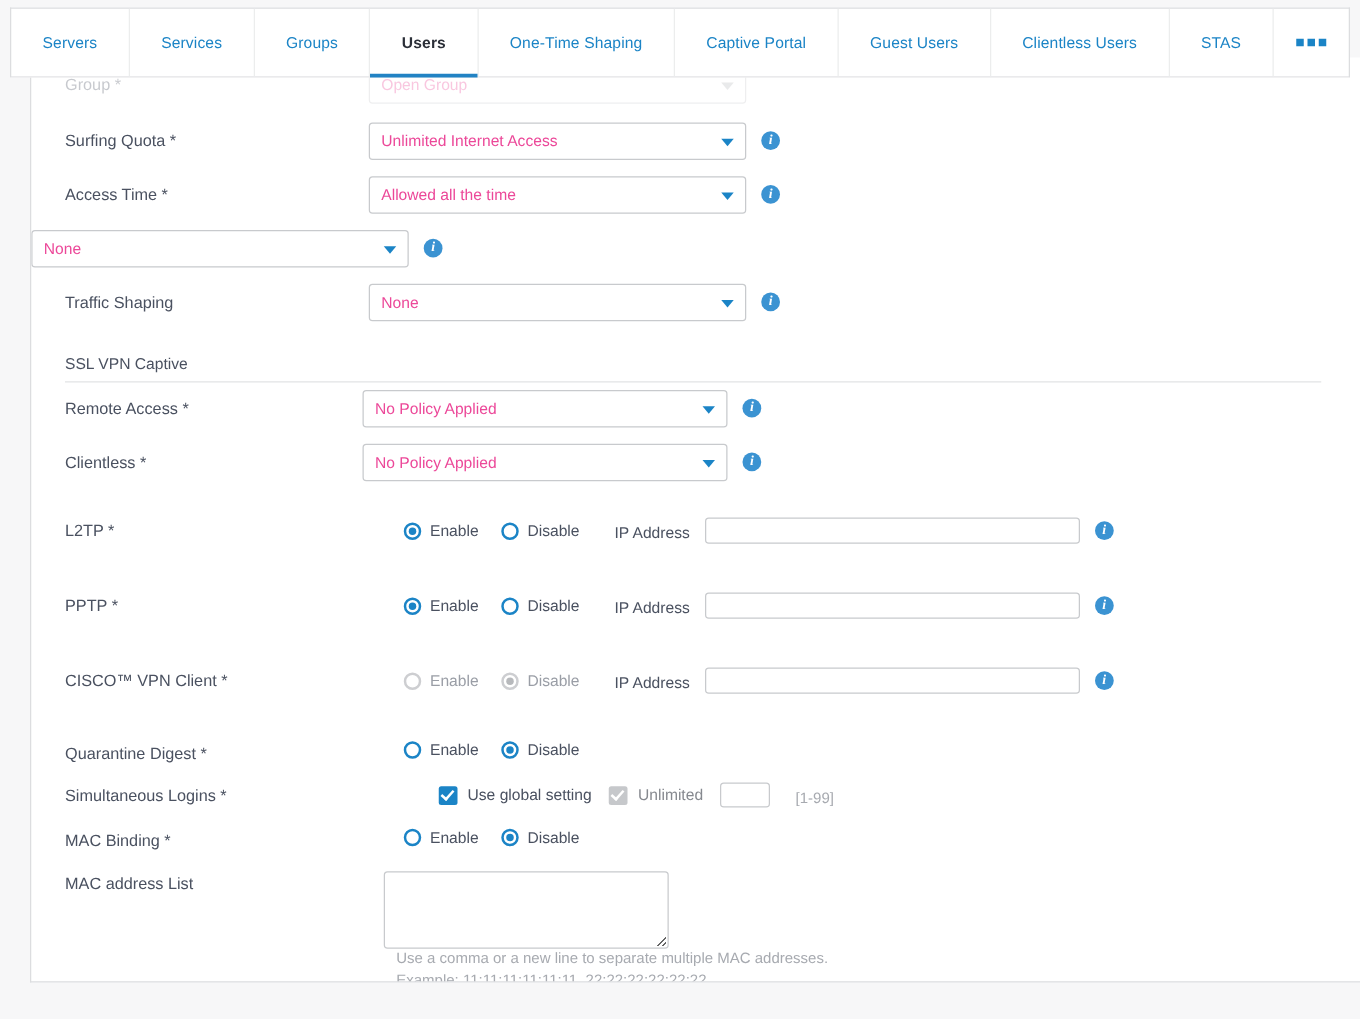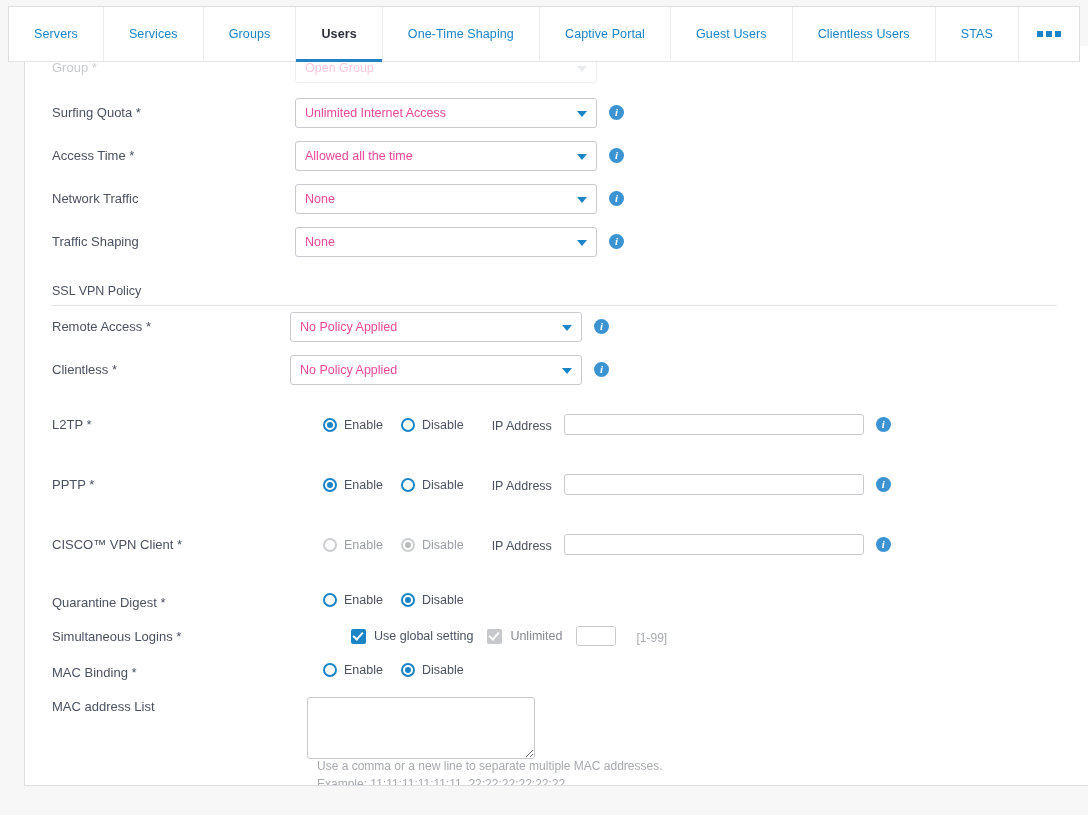--- a/index.html
+++ b/index.html
@@ -300,41 +300,40 @@
         <div class="lbl" style="padding-top:7px;">Access Time *</div>
         <div class="ctl">
           <div class="sel w300">
             <span>Allowed all the time</span>
           </div>
           <span class="info">i</span>
         </div>
       </div>
 
       <div class="row">
-        <div class="lbl" style="padding-top:7px;">Network Traffic</div>
         <div class="ctl">
           <div class="sel w300">
             <span>None</span>
           </div>
           <span class="info">i</span>
         </div>
       </div>
 
       <div class="row">
         <div class="lbl" style="padding-top:7px;">Traffic Shaping</div>
         <div class="ctl">
           <div class="sel w300">
             <span>None</span>
           </div>
           <span class="info">i</span>
         </div>
       </div>
 
       <div class="section">
-        <div class="stitle">SSL VPN Policy</div>
+        <div class="stitle">SSL VPN Captive</div>
         <div class="sline"></div>
       </div>
 
       <div class="row" style="margin-top:6px;">
         <div class="lbl" style="padding-top:7px;">Remote Access *</div>
         <div class="ctl" style="margin-left:-5px;">
           <div class="sel w292">
             <span>No Policy Applied</span>
           </div>
           <span class="info">i</span>

